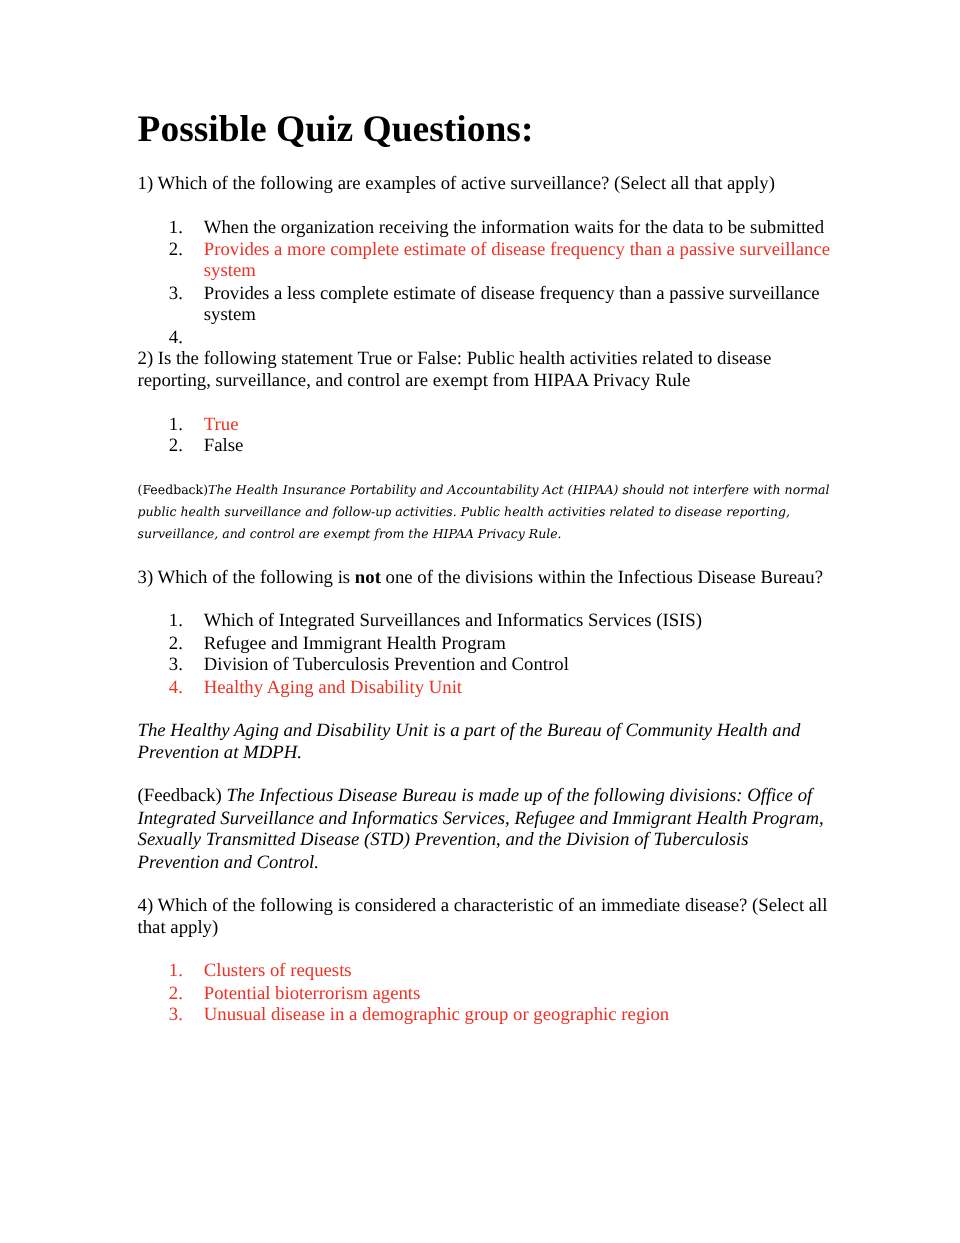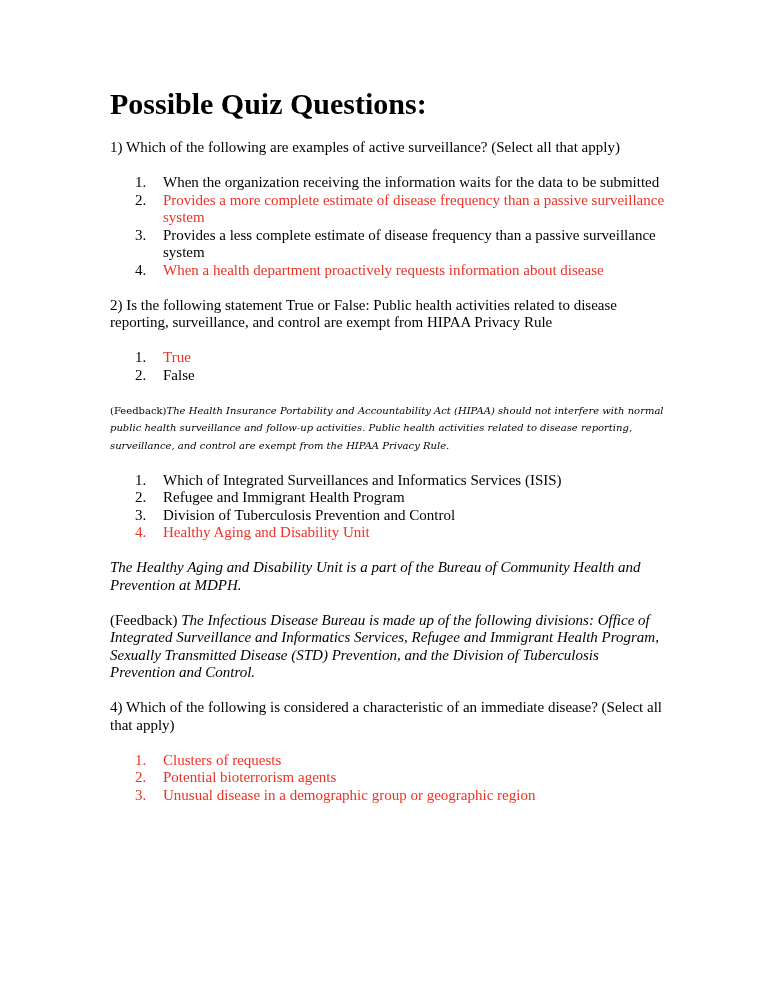--- a/index.html
+++ b/index.html
@@ -67,32 +67,33 @@
 <div class="page">
   <div class="content">
     <h1 class="doc-title">Possible Quiz Questions:</h1>
     <div id="blocks">
         <div>
           <p class="prompt"><span>1) Which of the following are examples of active surveillance? (Select all that apply)</span></p>
           <ol class="answers">
             <li><span class="num">1.</span><span>When the organization receiving the information waits for the data to be submitted</span></li>
             <li><span class="num">2.</span><span class="red">Provides a more complete estimate of disease frequency than a passive surveillance system</span></li>
             <li><span class="num">3.</span><span>Provides a less complete estimate of disease frequency than a passive surveillance system</span></li>
-            <li><span class="num">4.</span><span class="red">When a health department proactively requests information about disease</span></li>
+            <li><span class="num">4.</span></li>
           </ol>
         </div>
         <div>
           <p class="prompt"><span>2) Is the following statement True or False: Public health activities related to disease reporting, surveillance, and control are exempt from HIPAA Privacy Rule</span></p>
           <ol class="answers">
             <li><span class="num">1.</span><span class="red">True</span></li>
             <li><span class="num">2.</span><span>False</span></li>
           </ol>
         </div>
         <p class="feedback cambria"><span class="fb-label">(Feedback)</span><span class="fb-italic">The Health Insurance Portability and Accountability Act (HIPAA) should not interfere with normal public health surveillance and follow-up activities. Public health activities related to disease reporting, surveillance, and control are exempt from the HIPAA Privacy Rule.</span></p>
         <div>
+          <p class="prompt"><span>3) Which of the following is </span><span class="b">not</span><span> one of the divisions within the Infectious Disease Bureau?</span></p>
           <ol class="answers">
             <li><span class="num">1.</span><span>Which of Integrated Surveillances and Informatics Services (ISIS)</span></li>
             <li><span class="num">2.</span><span>Refugee and Immigrant Health Program</span></li>
             <li><span class="num">3.</span><span>Division of Tuberculosis Prevention and Control</span></li>
             <li><span class="num red">4.</span><span class="red">Healthy Aging and Disability Unit</span></li>
           </ol>
         </div>
         <p class="feedback times"><span class="fb-italic">The Healthy Aging and Disability Unit is a part of the Bureau of Community Health and Prevention at MDPH.</span></p>
         <p class="feedback times"><span class="fb-label">(Feedback) </span><span class="fb-italic">The Infectious Disease Bureau is made up of the following divisions: Office of Integrated Surveillance and Informatics Services, Refugee and Immigrant Health Program, Sexually Transmitted Disease (STD) Prevention, and the Division of Tuberculosis Prevention and Control.</span></p>
         <div>

